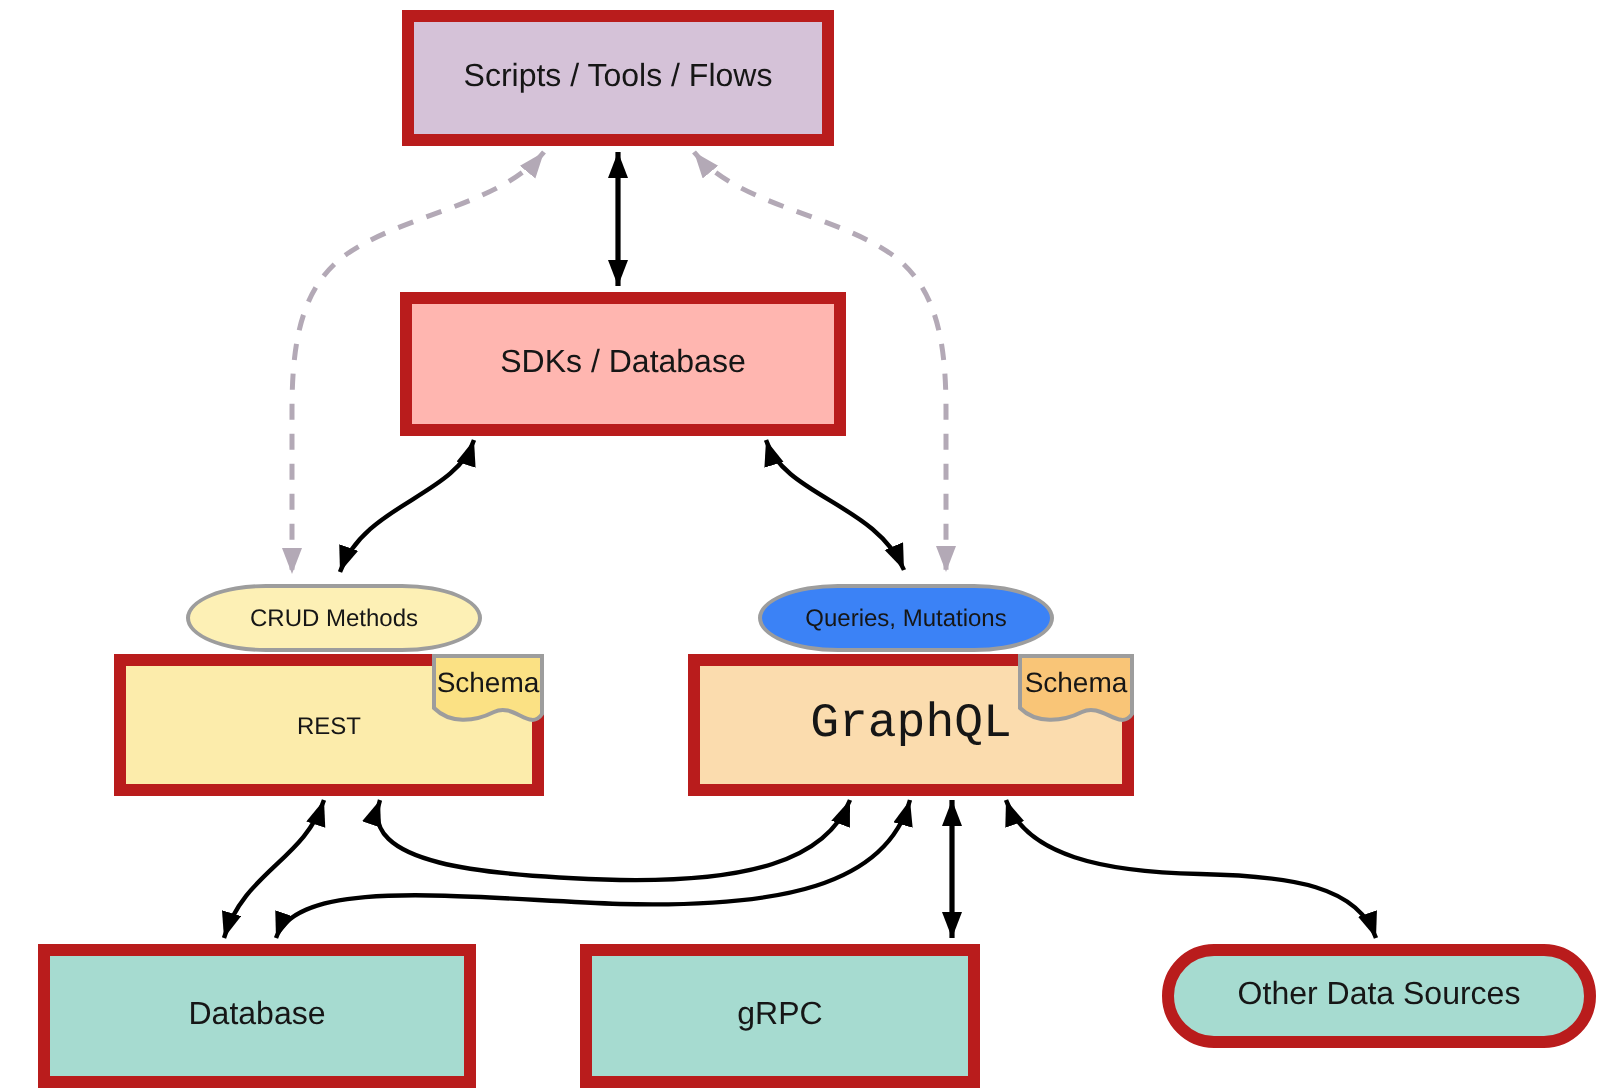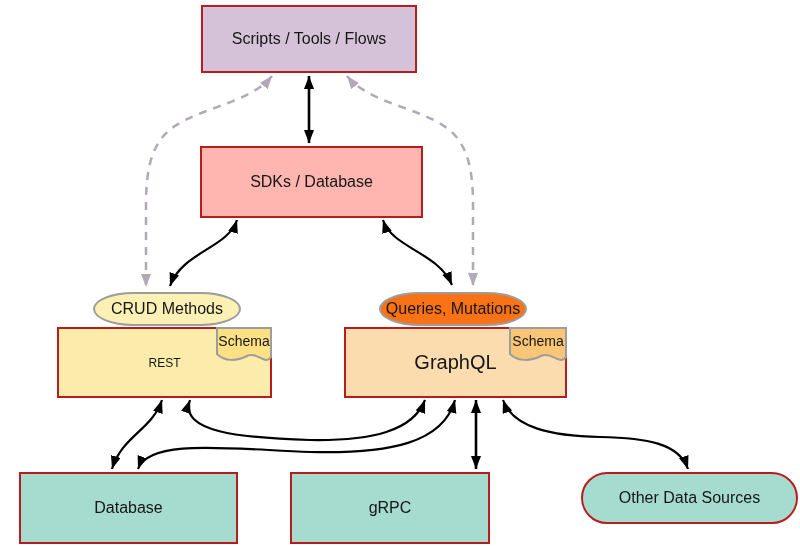--- a/index.html
+++ b/index.html
@@ -1,41 +1,41 @@
 <!DOCTYPE html>
 <html><head>
 <meta charset="utf-8">
 <style>
   html,body{margin:0;padding:0;background:#fff;}
   #stage{
     position:relative;width:800px;height:546px;background:#ffffff;
     font-family:"Liberation Sans", sans-serif;color:#161616;overflow:hidden;
   }
   .box{
-    position:absolute;box-sizing:border-box;border:2px solid #b91c1c;
+    position:absolute;box-sizing:border-box;border:6px solid #b91c1c;
     display:flex;align-items:center;justify-content:center;
     font-size:16px;text-align:center;z-index:10;
   }
   .pill{
     position:absolute;box-sizing:border-box;border:2px solid #9d9d9d;
     display:flex;align-items:center;justify-content:center;
-    font-size:16px;z-index:20;border-radius:40px / 17px;
+    font-size:12px;z-index:20;border-radius:40px / 17px;
   }
   .schema-tag{position:absolute;z-index:15;}
   .schema-tag svg{display:block;}
   .schema-tag text{font-family:"Liberation Sans",sans-serif;font-size:14px;fill:#161616;}
   #scripts  {left:201px;top:5px;  width:216px;height:68px;background:#d5c2d8;}
   #sdks     {left:200px;top:146px;width:223px;height:72px;background:#ffb6b0;}
   #rest     {left:57px; top:327px;width:215px;height:71px;background:#fcecab;font-size:12px;}
-  #graphql  {left:344px;top:327px;width:223px;height:71px;background:#fbdcae;font-size:20px;}
+  #graphql  {left:344px;top:327px;width:223px;height:71px;background:#fbdcae;font-size:24px;font-family:Liberation Mono, monospace;}
   #database {left:19px;  top:472px;width:219px;height:72px;background:#a6dbd0;}
   #grpc     {left:290px;top:472px;width:200px;height:72px;background:#a6dbd0;}
   #other    {left:581px;top:472px;width:217px;height:52px;background:#a6dbd0;border-radius:29px;}
   #crud-pill   {left:93px; top:292px;width:148px;height:34px;background:#fdf0b5;}
-  #queries-pill{left:379px;top:292px;width:148px;height:34px;background:#f97316;}
+  #queries-pill{left:379px;top:292px;width:148px;height:34px;background:#3b82f6;}
   #rest-schema   {left:216px;top:327px;}
   #graphql-schema{left:509px;top:327px;}
   #edges{position:absolute;left:0;top:0;z-index:30;pointer-events:none;}
   .edge-solid{stroke:#000;stroke-width:2.2;fill:none;}
   .edge-thick{stroke:#000;stroke-width:2.6;fill:none;}
   .edge-dashed{stroke:#b3a9b6;stroke-width:2.5;fill:none;stroke-dasharray:8 7;}
 </style>
 </head>
 <body>
 

